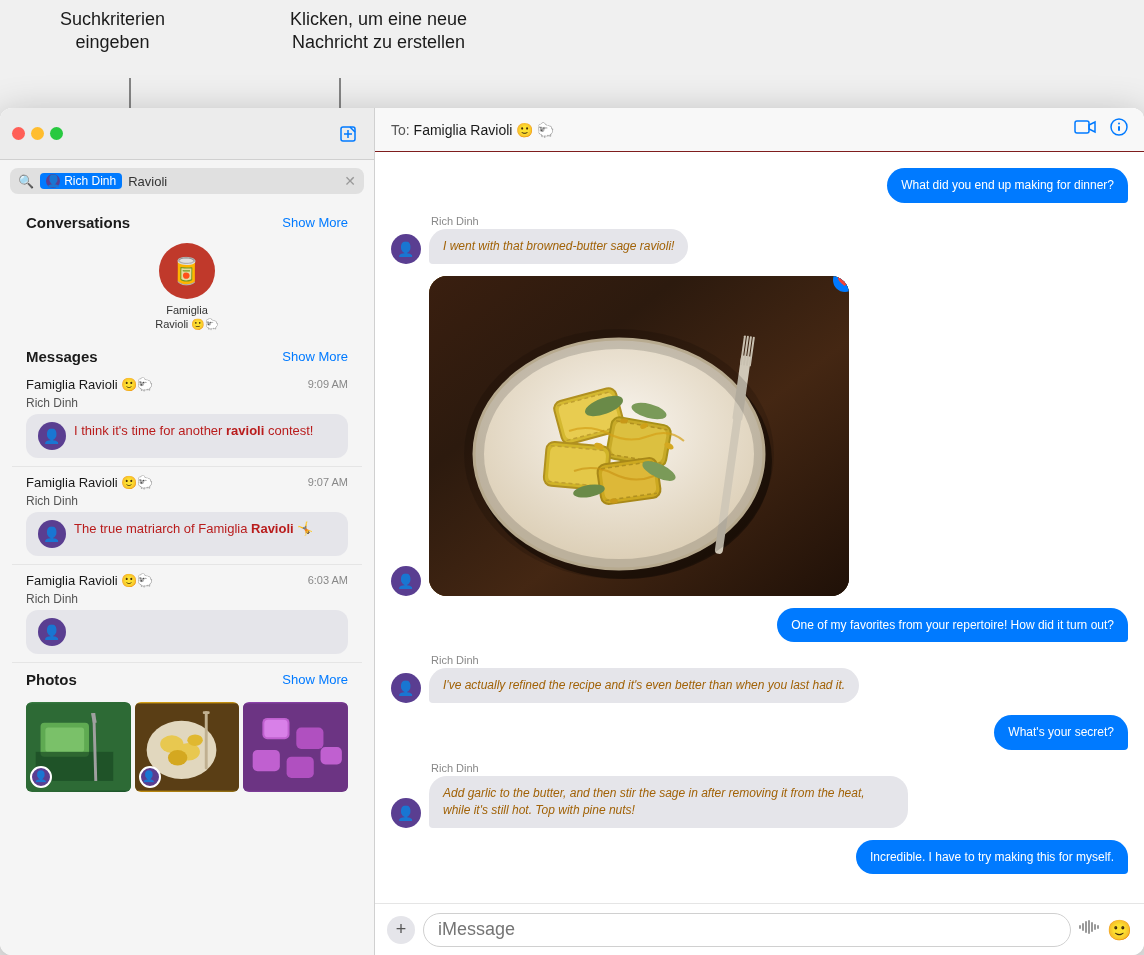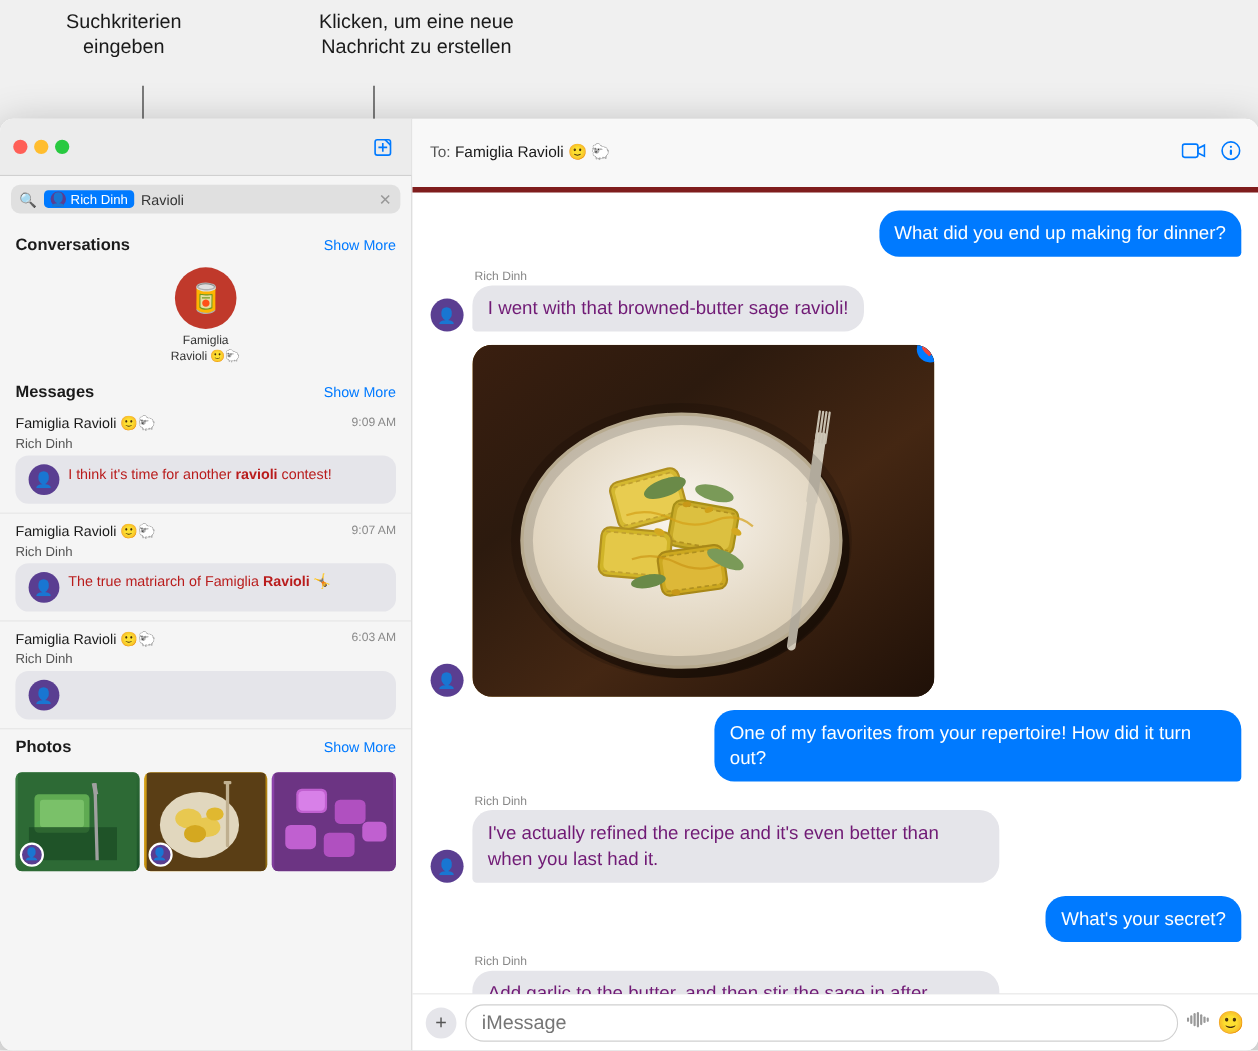--- a/index.html
+++ b/index.html
@@ -116,21 +116,21 @@
 
     .search-clear {
       color: #999;
       font-size: 14px;
       cursor: pointer;
     }
 
     .sidebar-content {
       flex: 1;
       overflow-y: auto;
-      padding: 4px 0;
+      padding: 4px 12px;
     }
 
     .section-header {
       display: flex;
       justify-content: space-between;
       align-items: center;
       padding: 8px 14px 4px;
     }
 
     .section-title {
@@ -285,26 +285,26 @@
 
     
     .chat-area {
       flex: 1;
       display: flex;
       flex-direction: column;
       background: #fff;
     }
 
     .chat-header {
-      height: 67px;
+      height: 44px;
       display: flex;
       align-items: center;
       justify-content: space-between;
       padding: 0 16px;
-      border-bottom: 5px solid #7f1d1d;
+      border-bottom: 1px solid #7f1d1d;
       background: #f8f8f8;
     }
 
     .chat-to {
       font-size: 14px;
       color: #555;
     }
 
     .chat-to strong {
       color: #1a1a1a;
@@ -377,28 +377,29 @@
     .sender-name-label {
       font-size: 11px;
       color: #888;
       margin-bottom: 2px;
       margin-left: 2px;
     }
 
     .chat-bubble {
       padding: 9px 14px;
       border-radius: 18px;
-      font-size: 17px;
+      font-size: 12px;
       line-height: 1.4;
     }
 
     .chat-bubble.incoming {
       background: #e5e5ea;
-      color: #701a75;
+      color: #a16207;
       border-bottom-left-radius: 4px;
+      font-style: italic;
     }
 
     .chat-bubble.outgoing {
       background: #007aff;
       color: white;
       border-bottom-right-radius: 4px;
     }
 
     .chat-image-bubble {
       border-radius: 18px;

